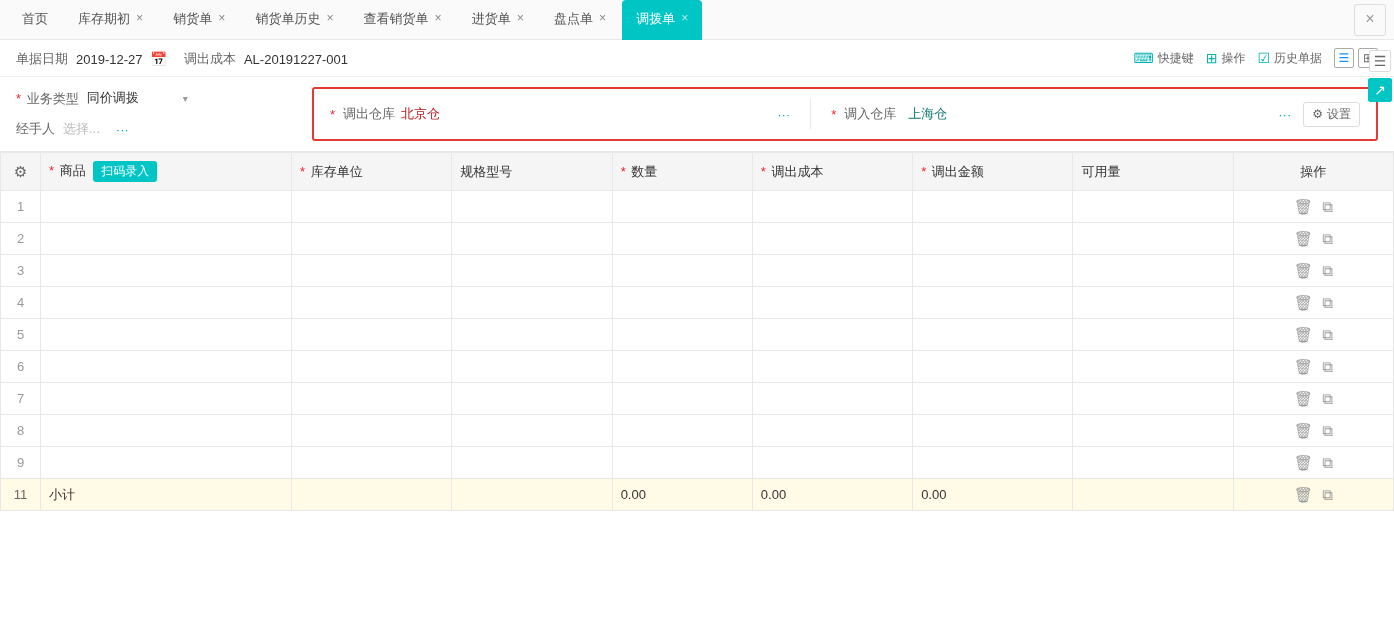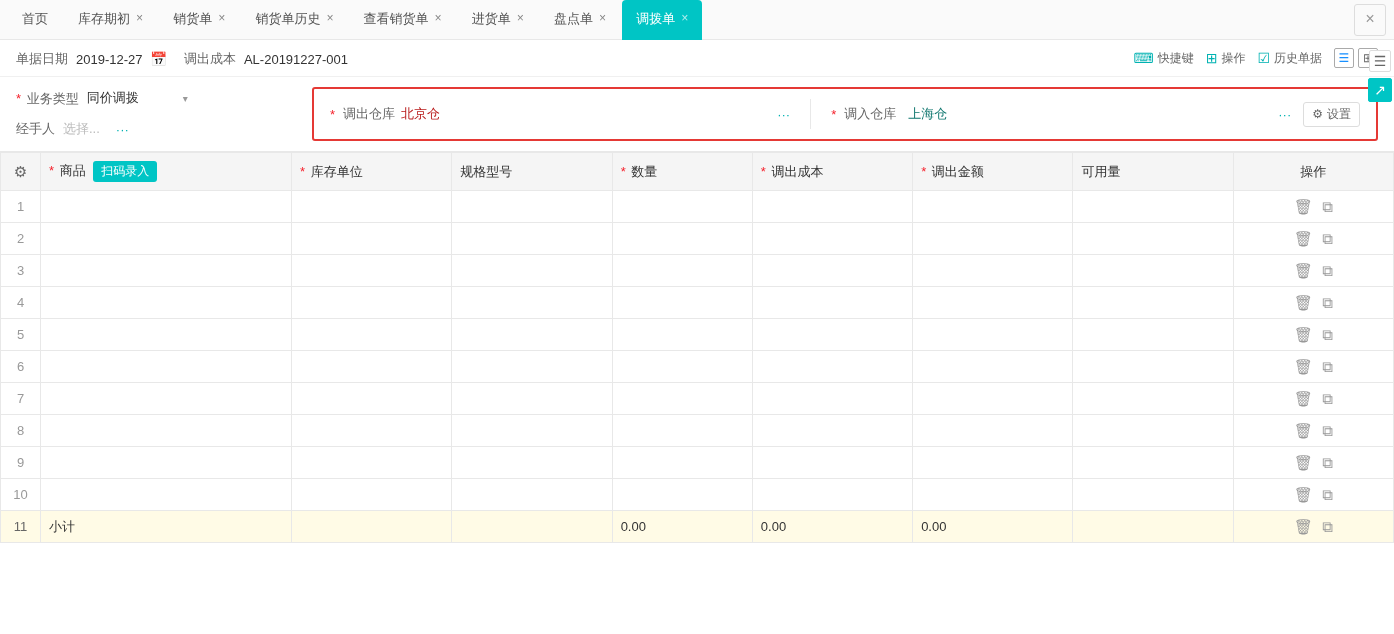--- a/index.html
+++ b/index.html
@@ -411,34 +411,20 @@
       <td></td>
       <td></td>
       <td></td>
       <td></td>
       <td></td>
       <td class="col-ops">
         <span class="op-btn">🗑</span>
         <span class="op-btn">⧉</span>
       </td>
     </tr>
-          <tr>
-      <td class="row-num">10</td>
-      <td></td>
-      <td></td>
-      <td></td>
-      <td></td>
-      <td></td>
-      <td></td>
-      <td></td>
-      <td class="col-ops">
-        <span class="op-btn">🗑</span>
-        <span class="op-btn">⧉</span>
-      </td>
-    </tr>
           <tr class="subtotal-row">
       <td class="row-num">11</td>
       <td>小计</td>
       <td></td>
       <td></td>
       <td style="color:#333;">0.00</td>
       <td style="color:#333;">0.00</td>
       <td style="color:#333;">0.00</td>
       <td></td>
       <td class="col-ops">

